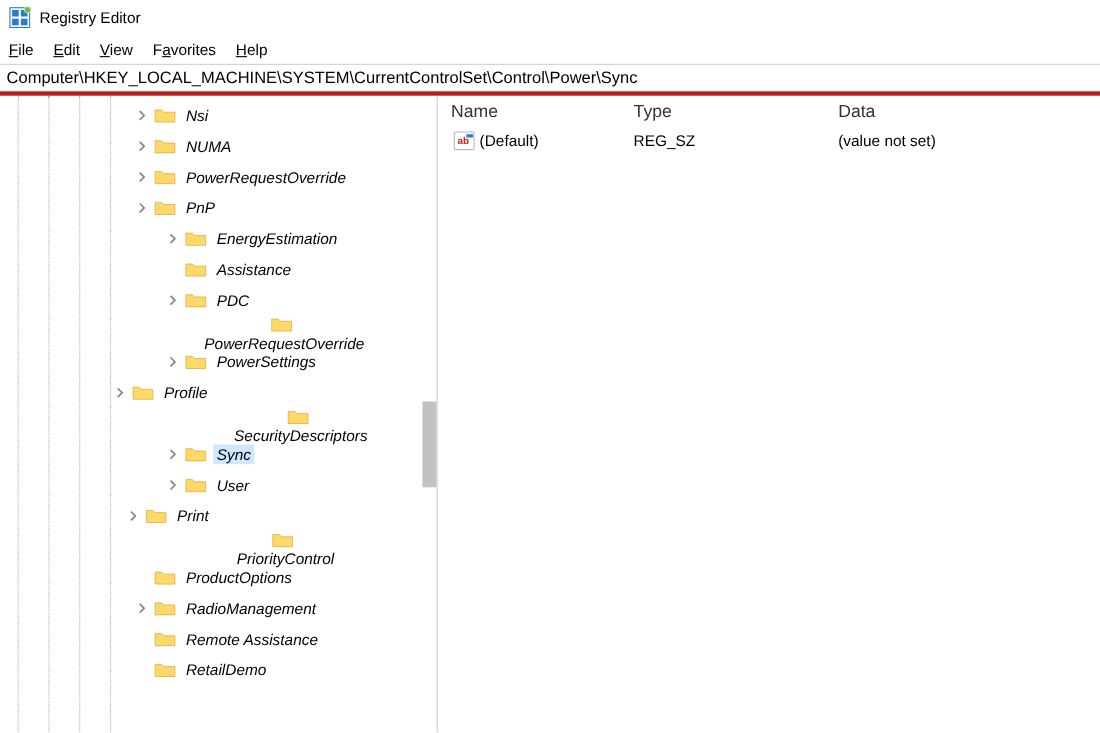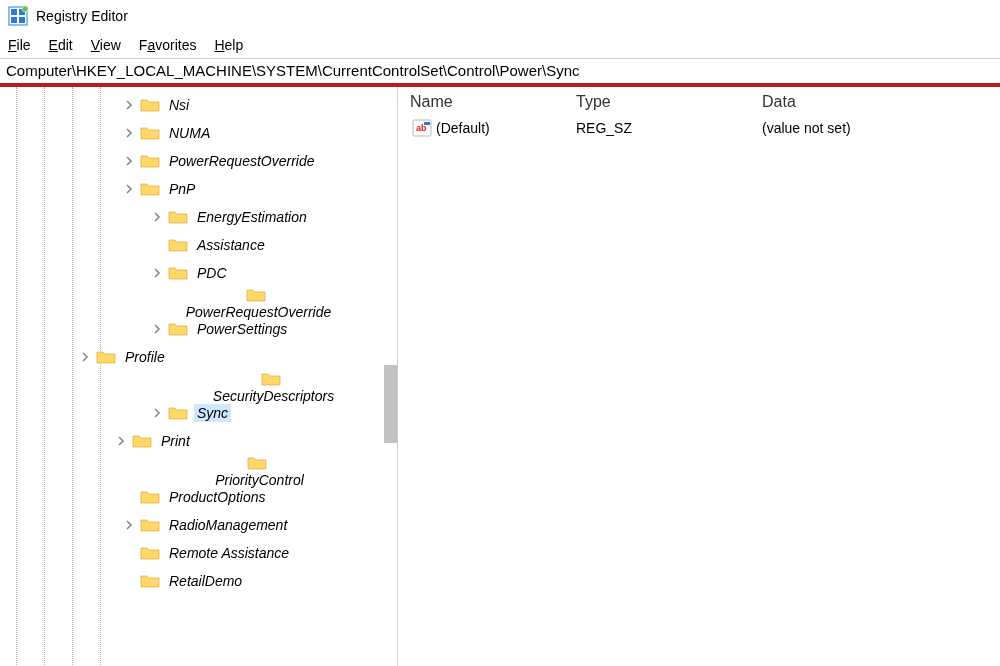--- a/index.html
+++ b/index.html
@@ -285,21 +285,21 @@
             </svg>
           </span>
           <span class="folder-ico">
             <svg width="20" height="16" viewBox="0 0 20 16">
     <path d="M1 3 L1 14 L19 14 L19 5 L9 5 L7 3 Z" fill="#ffd968" stroke="#d4a030" stroke-width="0.6"></path>
 
   </svg>
           </span>
           <span class="label">PowerSettings</span>
         </div>
-        <div class="row" style="padding-left: 78px;">
+        <div class="row" style="padding-left: 102px;">
           <span class="expander ">
             <svg width="10" height="10" viewBox="0 0 10 10">
               <path d="M3 1 L7 5 L3 9" fill="none" stroke="#888" stroke-width="1.6"></path>
             </svg>
           </span>
           <span class="folder-ico">
             <svg width="20" height="16" viewBox="0 0 20 16">
     <path d="M1 3 L1 14 L19 14 L19 5 L9 5 L7 3 Z" fill="#ffd968" stroke="#d4a030" stroke-width="0.6"></path>
 
   </svg>
@@ -322,20 +322,34 @@
               <path d="M3 1 L7 5 L3 9" fill="none" stroke="#888" stroke-width="1.6"></path>
             </svg>
           </span>
           <span class="folder-ico">
             <svg width="20" height="16" viewBox="0 0 20 16">
     <path d="M1 3 L1 14 L19 14 L19 5 L9 5 L7 3 Z" fill="#ffd968" stroke="#d4a030" stroke-width="0.6"></path>
 
   </svg>
           </span>
           <span class="label selected">Sync</span>
+        </div>
+        <div class="row" style="padding-left: 150px;">
+          <span class="expander ">
+            <svg width="10" height="10" viewBox="0 0 10 10">
+              <path d="M3 1 L7 5 L3 9" fill="none" stroke="#888" stroke-width="1.6"></path>
+            </svg>
+          </span>
+          <span class="folder-ico">
+            <svg width="20" height="16" viewBox="0 0 20 16">
+    <path d="M1 3 L1 14 L19 14 L19 5 L9 5 L7 3 Z" fill="#ffd968" stroke="#d4a030" stroke-width="0.6"></path>
+
+  </svg>
+          </span>
+          <span class="label">User</span>
         </div>
         <div class="row" style="padding-left: 114px;">
           <span class="expander ">
             <svg width="10" height="10" viewBox="0 0 10 10">
               <path d="M3 1 L7 5 L3 9" fill="none" stroke="#888" stroke-width="1.6"></path>
             </svg>
           </span>
           <span class="folder-ico">
             <svg width="20" height="16" viewBox="0 0 20 16">
     <path d="M1 3 L1 14 L19 14 L19 5 L9 5 L7 3 Z" fill="#ffd968" stroke="#d4a030" stroke-width="0.6"></path>

